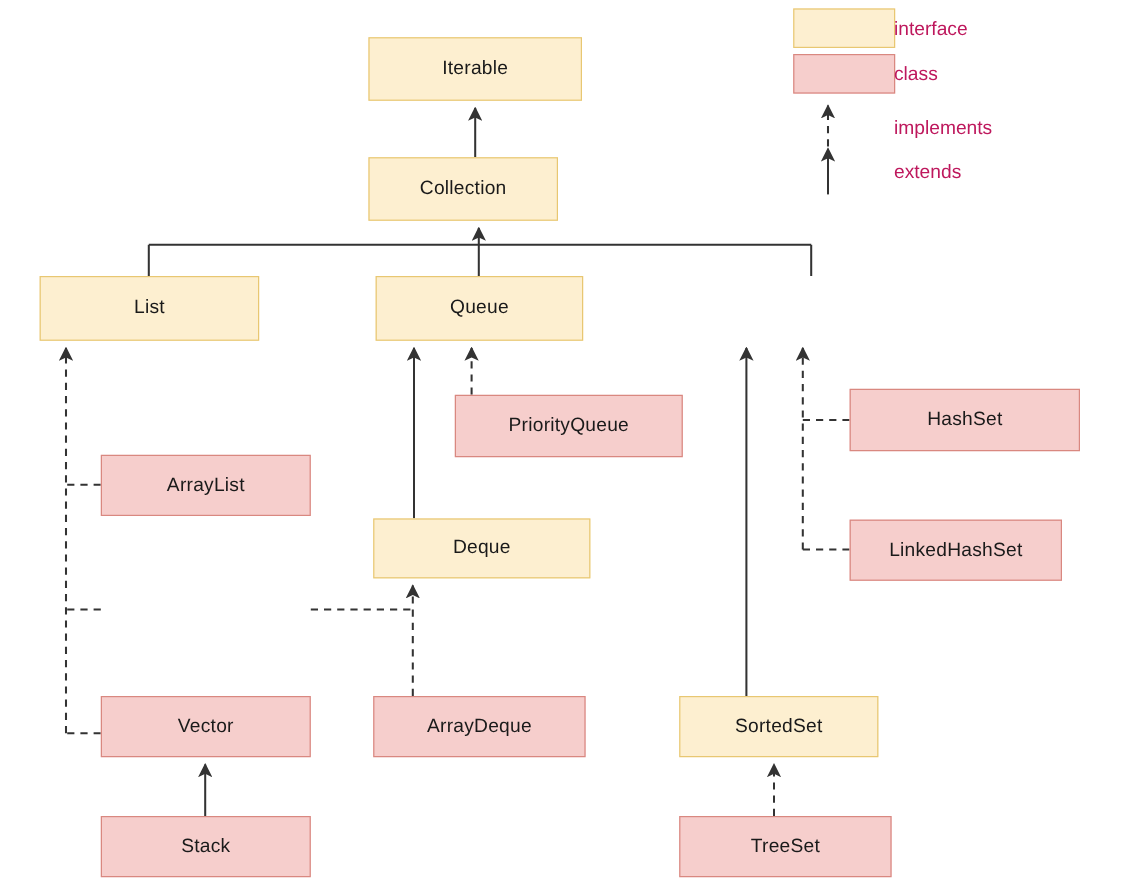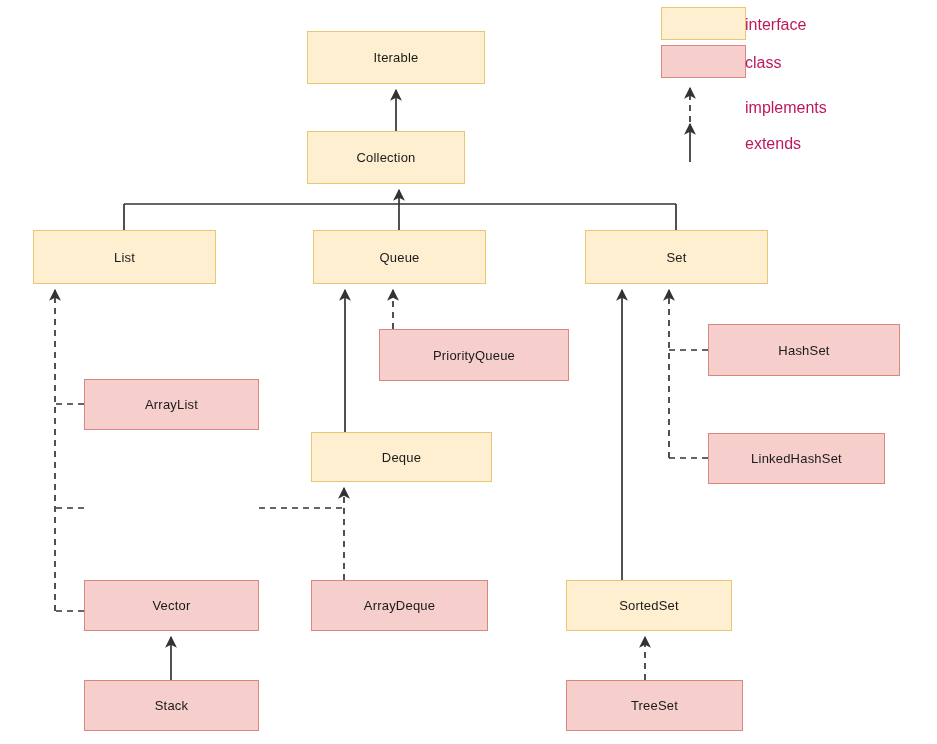--- a/index.html
+++ b/index.html
@@ -22,21 +22,21 @@
     top: 0;
     width: 937px;
     height: 744px;
   }
   .node {
     position: absolute;
     box-sizing: border-box;
     display: flex;
     align-items: center;
     justify-content: center;
-    font-size: 13px;
+    font-size: 16px;
     letter-spacing: 0.2px;
     color: #1a1a1a;
     border-width: 1.5px;
     border-style: solid;
     z-index: 2;
     user-select: none;
   }
   .node.interface {
     background: #FDEFD0;
     border-color: #E8C772;
@@ -125,23 +125,20 @@
   </div>
   <div class="node interface" style="left:307px; top:131px; width:158px; height:53px;">
     <span>Collection</span>
   </div>
   <div class="node interface" style="left:33px; top:230px; width:183px; height:54px;">
     <span>List</span>
   </div>
   <div class="node interface" style="left:313px; top:230px; width:173px; height:54px;">
     <span>Queue</span>
   </div>
-  <div class="node interface" style="left:585px; top:230px; width:183px; height:54px;">
-    <span>Set</span>
-  </div>
   <div class="node klass" style="left:379px; top:329px; width:190px; height:52px;">
     <span>PriorityQueue</span>
   </div>
   <div class="node klass" style="left:708px; top:324px; width:192px; height:52px;">
     <span>HashSet</span>
   </div>
   <div class="node klass" style="left:84px; top:379px; width:175px; height:51px;">
     <span>ArrayList</span>
   </div>
   <div class="node interface" style="left:311px; top:432px; width:181px; height:50px;">

